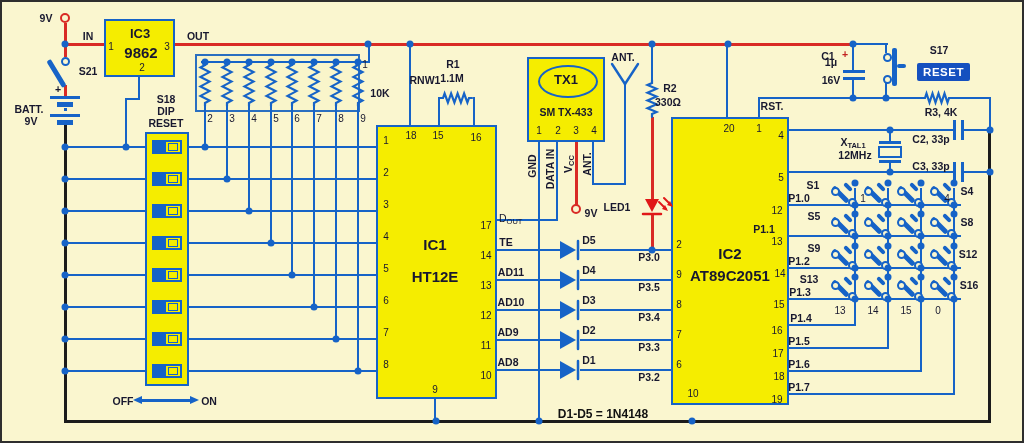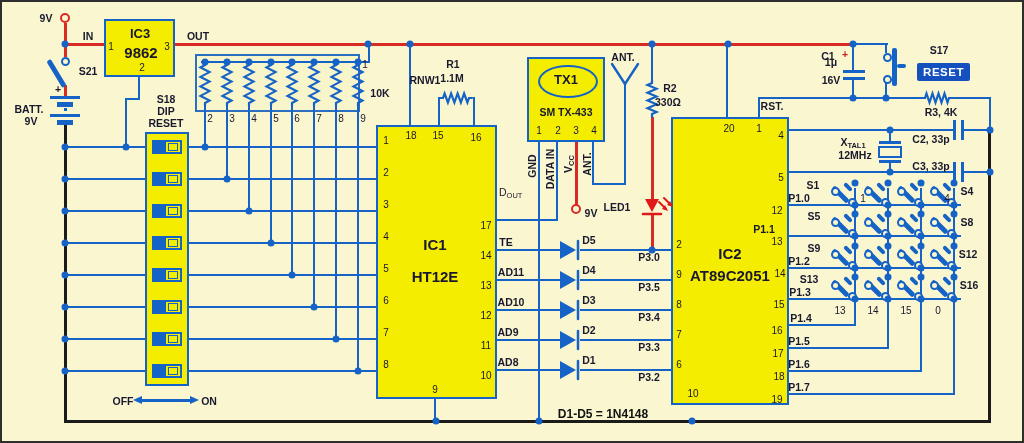--- a/index.html
+++ b/index.html
@@ -44,21 +44,21 @@
   <div class="box" style="left:102px;top:17px;width:71px;height:58px"></div>
   <div class="rnwbox" style="left:193px;top:52px;width:165px;height:58px"></div>
   <div class="box" style="left:143px;top:130px;width:44px;height:254px"></div>
   <div class="box" style="left:374px;top:123px;width:121px;height:274px"></div>
   <div class="box" style="left:525px;top:55px;width:78px;height:85px"></div>
   <div class="ellipse" style="left:536px;top:63px;width:56px;height:29px"></div>
   <div class="box" style="left:669px;top:115px;width:118px;height:288px"></div>
 
   <div class="badge" style="left:915px;top:61px;width:53px;height:18px">RESET</div>
 
-  <div class="lb" style="left:497px;top:191px;transform:translateY(-50%)"><span>D</span><span class="sub">OUT</span></div>
+  <div class="lb" style="left:497px;top:217px;transform:translateY(-50%)"><span>D</span><span class="sub">OUT</span></div>
   <div class="lb vert b" style="left:567px;top:162px"><span>V</span><span class="sub">CC</span></div>
   <div class="lb b" style="left:851px;top:141px"><span>X</span><span class="sub">TAL1</span></div>
 
   <div class="w wb" style="left:140px;top:397px;width:48px;height:2.5px"></div>
   <div class="tri" style="left:131px;top:393.5px;border-top:4.5px solid transparent;border-bottom:4.5px solid transparent;border-right:9px solid #1663C7"></div>
   <div class="tri" style="left:188px;top:393.5px;border-top:4.5px solid transparent;border-bottom:4.5px solid transparent;border-left:9px solid #1663C7"></div>
 
   <div class="plate" style="left:841px;top:68px;width:22px;height:3px"></div>
   <div class="plate" style="left:841px;top:75px;width:22px;height:3px"></div>
 

